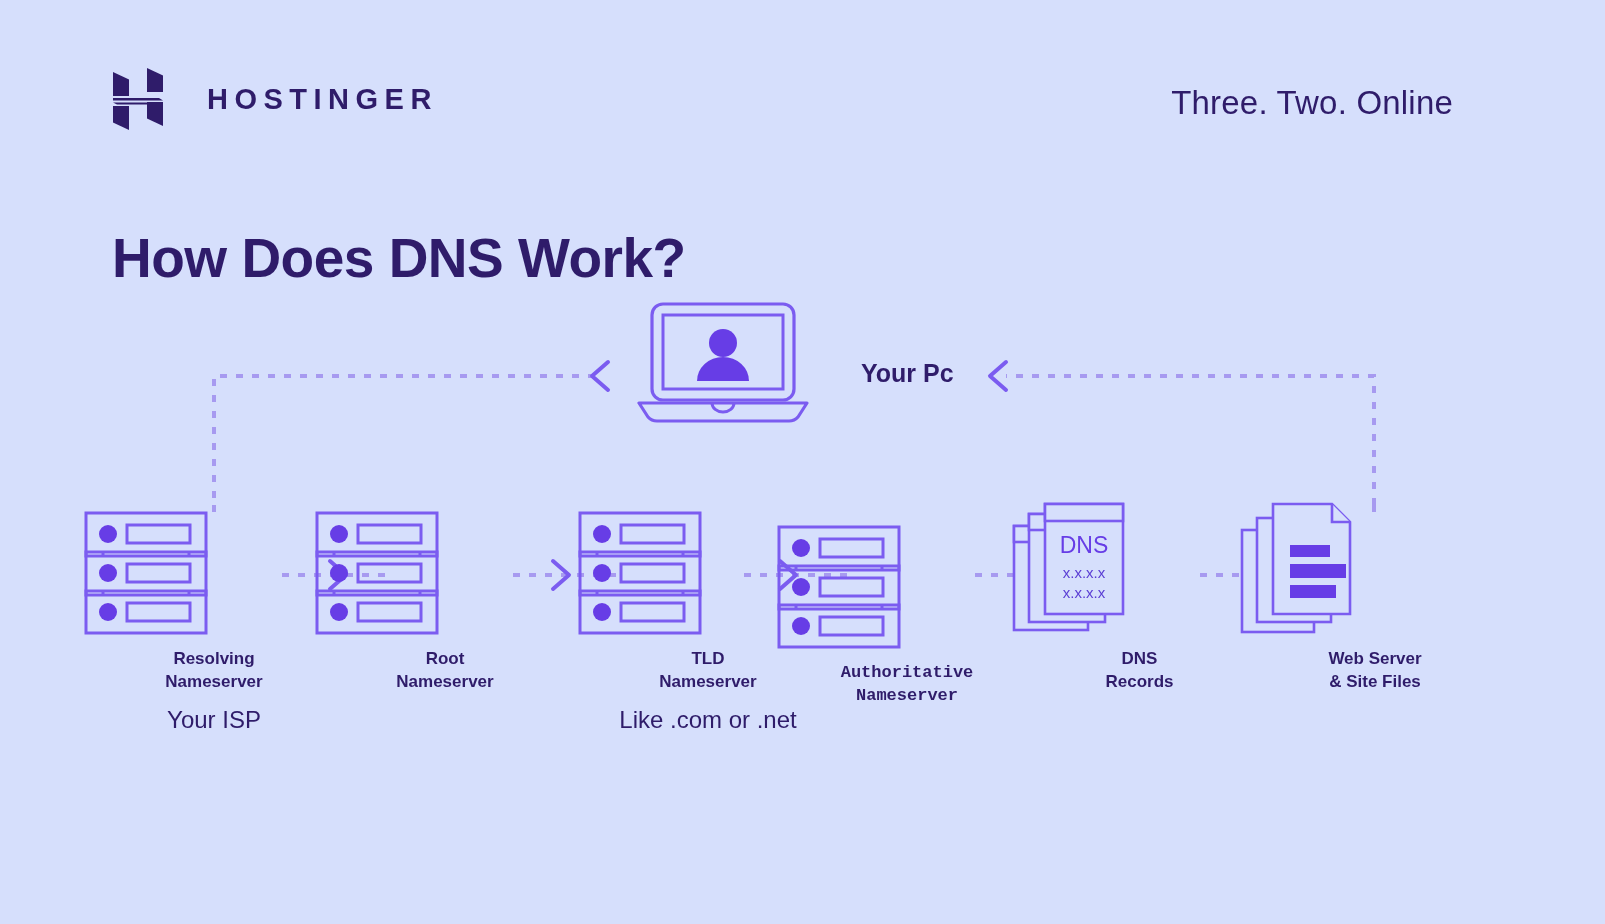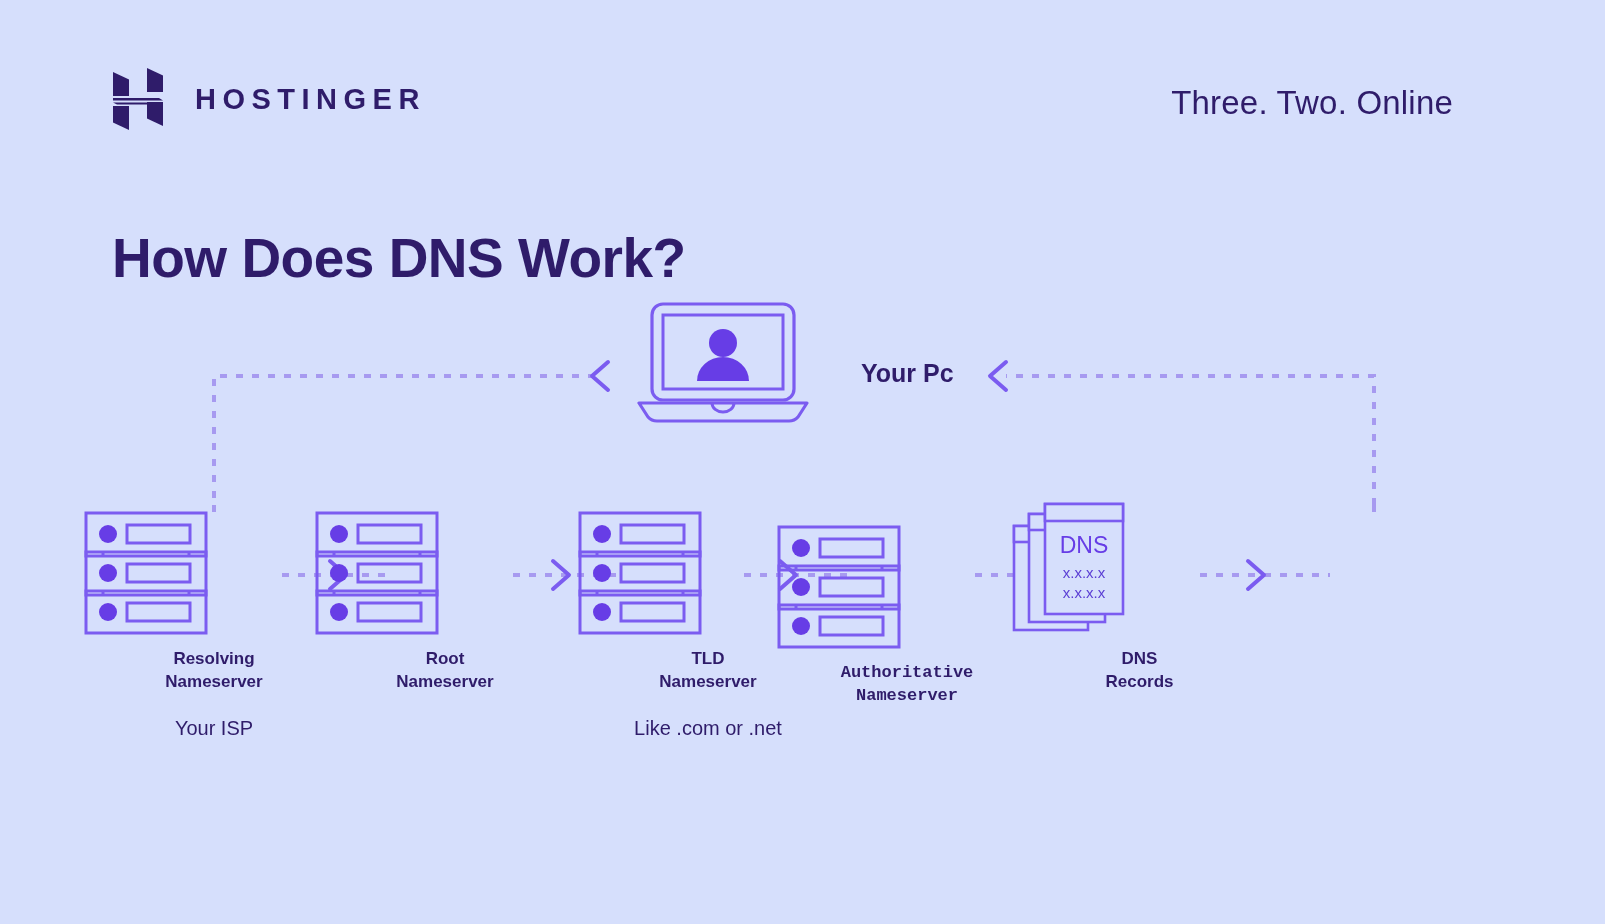--- a/index.html
+++ b/index.html
@@ -9,34 +9,34 @@
     font-family:"Liberation Sans","DejaVu Sans",sans-serif;
     position:relative;
     -webkit-font-smoothing:antialiased;
   }
   .canvas{position:absolute;inset:0;}
 
   
   #header{position:absolute;left:0;top:0;width:1605px;height:160px;}
   #logo-group{position:absolute;left:113px;top:68px;display:flex;align-items:center;gap:32px;}
   #logo-mark{width:50px;height:62px;display:block;}
-  #logo-word{font-size:29px;font-weight:bold;letter-spacing:6.5px;color:#2f1c6a;line-height:1;}
+  #logo-word{font-size:29px;font-weight:bold;letter-spacing:6.5px;color:#2f1c6a;line-height:1;margin-left:12px;}
   #tagline{position:absolute;right:152px;top:84px;font-size:33px;color:#2f1c6a;letter-spacing:.2px;}
 
   
   #page-title{position:absolute;left:112px;top:190px;font-size:55px;font-weight:bold;color:#2f1c6a;letter-spacing:-.5px;line-height:1.15;}
 
   
   #diagram{position:absolute;left:0;top:300px;width:1605px;height:560px;}
   #wires{position:absolute;left:0;top:0;width:1605px;height:560px;pointer-events:none;}
 
   .node{position:absolute;text-align:center;}
   .node .art{position:relative;margin:0 auto;}
   .node .cap{margin-top:14px;font-size:17px;font-weight:bold;color:#2f1c6a;line-height:1.35;white-space:pre-line;}
-  .node .sub{margin-top:21px;font-size:20px;color:#2f1c6a;line-height:1.35;white-space:pre-line;font-weight:normal;}
+  .node .sub{margin-top:10px;font-size:24px;color:#2f1c6a;line-height:1.35;white-space:pre-line;font-weight:normal;}
 
   
   #pc-node{left:633px;top:0px;width:340px;}
   #pc-label{position:absolute;left:861px;top:59px;font-size:25px;font-weight:bold;color:#2f1c6a;}
 
   svg{display:block;overflow:visible;}
 </style>
 </head>
 <body>
 
@@ -226,15 +226,35 @@
           <text x="72" y="51" text-anchor="middle" fill="#673de6" font-family="Liberation Sans, sans-serif" font-size="23">DNS</text>
           <text x="72" y="76" text-anchor="middle" fill="#5b3fd4" font-family="Liberation Sans, sans-serif" font-size="15">x.x.x.x</text>
           <text x="72" y="96" text-anchor="middle" fill="#5b3fd4" font-family="Liberation Sans, sans-serif" font-size="15">x.x.x.x</text>
         </svg>
       </div>
       <div class="cap">DNS
 Records</div>
       <div class="sub"></div>
     </div>
 
+    <div class="node" style="left:1240px;top:202px;width:270px;">
+      <div class="art">
+        <svg width="122" height="132" viewBox="0 0 122 132">
+          <g stroke="#7b5cf0" stroke-width="2.6" fill="#d6dffc">
+            <rect x="2" y="28" width="72" height="102"></rect>
+            <rect x="17" y="16" width="74" height="104"></rect>
+            <path d="M33 2 H92 L110 20 V112 H33 Z"></path>
+            <path d="M92 2 V20 H110"></path>
+          </g>
+          <g fill="#673de6">
+            <rect x="50" y="43" width="40" height="12"></rect>
+            <rect x="50" y="62" width="56" height="14"></rect>
+            <rect x="50" y="83" width="46" height="13"></rect>
+          </g>
+        </svg>
+      </div>
+      <div class="cap">Web Server
+&amp; Site Files</div>
+      <div class="sub"></div>
+    </div>
 
   </div>
 </div>
 
 </body></html>

